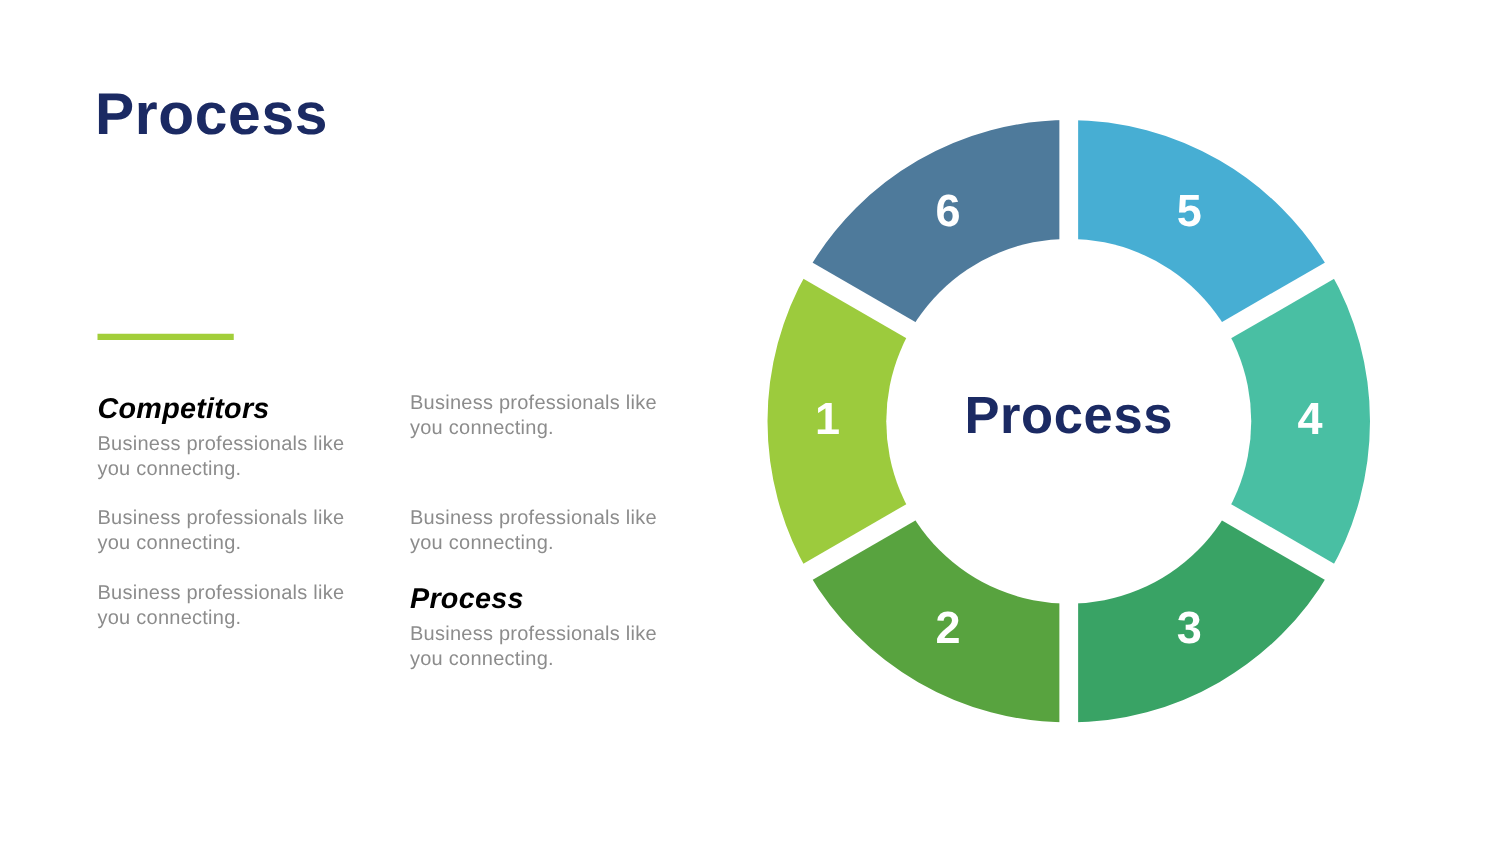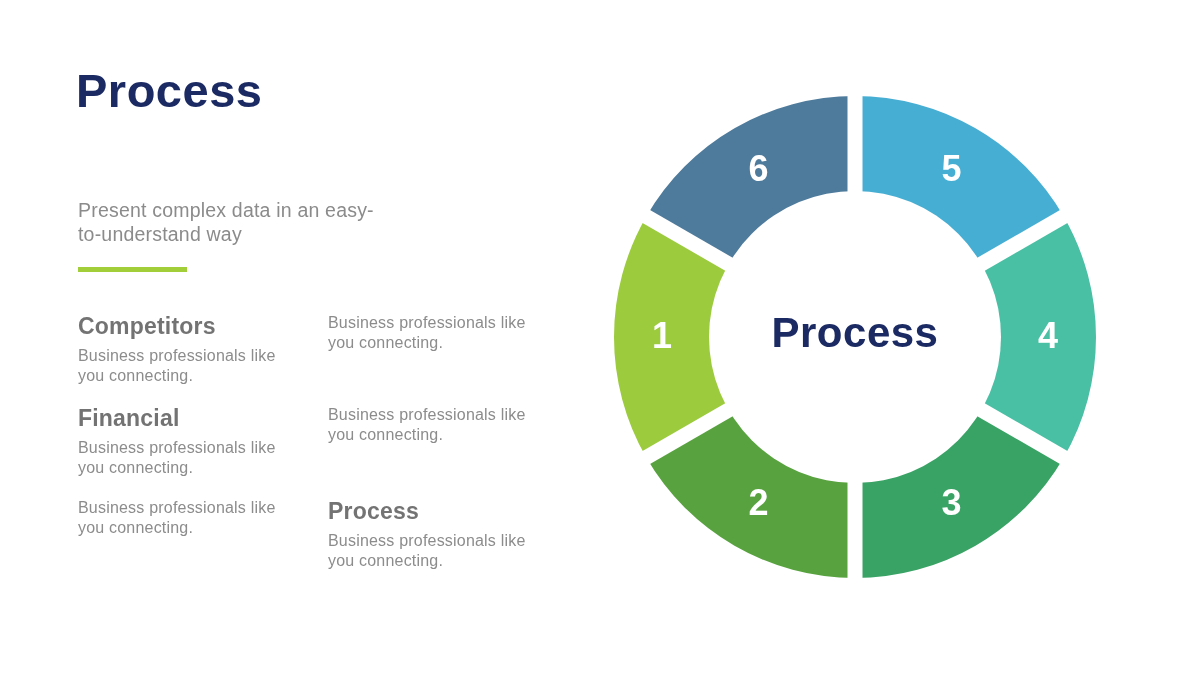--- a/index.html
+++ b/index.html
@@ -12,55 +12,50 @@
   .title-block h1{margin:0;font-size:47px;line-height:1.23;font-weight:700;color:#1B2A63;letter-spacing:0.5px;}
   .title-block h1 span{display:block;}
   .subtitle{position:absolute;left:78px;top:199px;margin:0;font-size:19.5px;line-height:1.23;color:#8B8B8B;letter-spacing:0.2px;}
   .subtitle span{display:block;}
   .accent-bar{position:absolute;left:78px;top:267px;width:109px;height:5px;background:#A2CE3A;}
   .items-grid{
     position:absolute;left:78px;top:313px;width:505px;
     display:grid;grid-template-columns:250px 250px;grid-auto-rows:auto;
   }
   .item{margin-bottom:19px;}
-  .item h3{margin:0 0 6px 0;font-size:23px;font-weight:700;color:#737373;letter-spacing:0.2px;}
+  .item h3{margin:0 0 6px 0;font-size:23px;font-weight:700;color:#000000;letter-spacing:0.2px;font-style:italic;}
   .item p{margin:0;max-width:215px;font-size:16px;line-height:1.26;color:#8C8C8C;letter-spacing:0.2px;}
   .donut-wrap{position:absolute;left:611px;top:93px;width:488px;height:488px;}
   .donut-wrap svg{display:block;width:488px;height:488px;}
   .seg-num{font-family:"Liberation Sans",sans-serif;font-size:36px;font-weight:700;fill:#ffffff;}
   .center-label{font-family:"Liberation Sans",sans-serif;font-size:42px;font-weight:700;fill:#1B2A63;letter-spacing:0.5px;}
 </style>
 </head>
 <body>
 
 <div class="slide">
 
   <header class="title-block">
     <h1>
       <span>Process</span>
     </h1>
   </header>
 
-  <p class="subtitle">
-    <span>Present complex data in an easy-</span>
-    <span>to-understand way</span>
-  </p>
 
   <div class="accent-bar"></div>
 
   <section class="items-grid">
     <div class="item">
       <h3>Competitors</h3>
       <p>Business professionals like you connecting.</p>
     </div>
     <div class="item">
       <p>Business professionals like you connecting.</p>
     </div>
     <div class="item">
-      <h3>Financial</h3>
       <p>Business professionals like you connecting.</p>
     </div>
     <div class="item">
       <p>Business professionals like you connecting.</p>
     </div>
     <div class="item">
       <p>Business professionals like you connecting.</p>
     </div>
     <div class="item">
       <h3>Process</h3>

